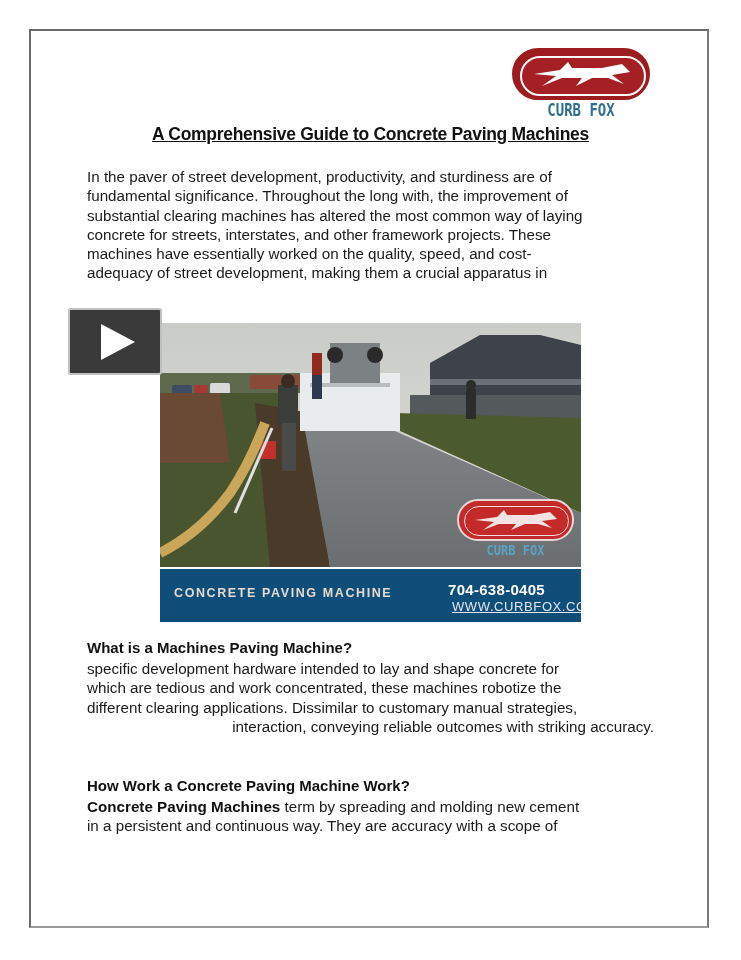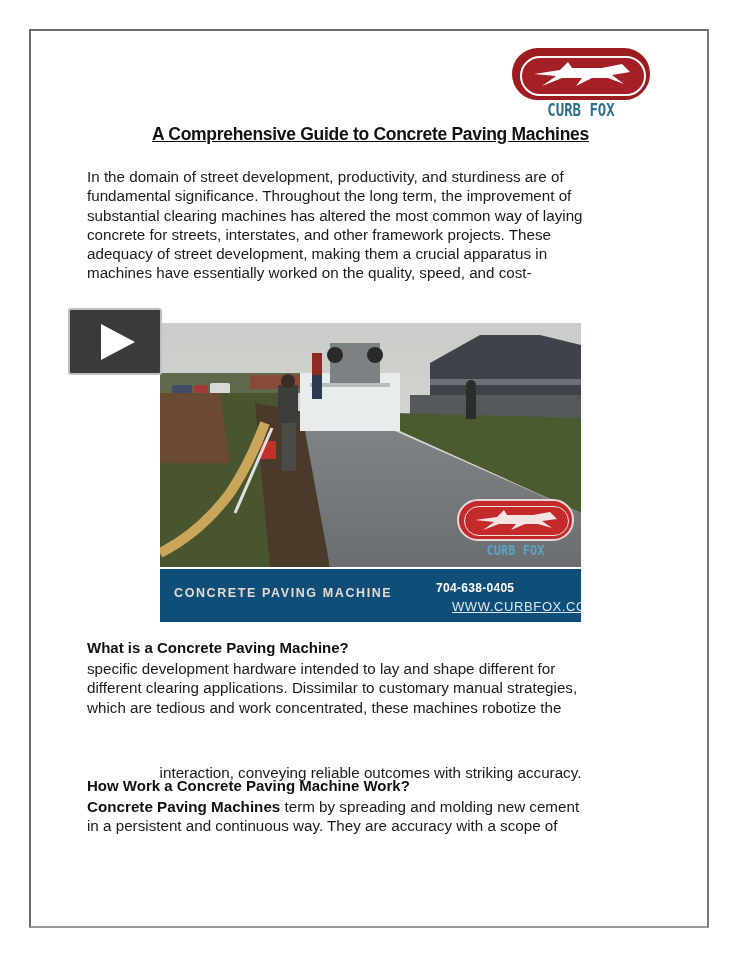--- a/index.html
+++ b/index.html
@@ -12,21 +12,21 @@
   .title { position:absolute; left:0; width:741px; top:124px; text-align:center; font-weight:bold; font-size:17.5px; text-decoration:underline; color:#111; letter-spacing:-0.3px; }
   .para { position:absolute; left:87px; width:567px; font-size:15.2px; line-height:19.3px; color:#1a1a1a; text-align:justify; }
   .para b { color:#111; }
   .h2 { position:absolute; left:87px; font-weight:bold; font-size:15px; color:#111; }
   .play { position:absolute; left:68px; top:308px; width:94px; height:67px; background:#3a3a3a; border:2px solid #bfbfbf; border-radius:3px; box-sizing:border-box; }
   .play svg { position:absolute; left:31px; top:14px; }
   .photo { position:absolute; left:160px; top:323px; width:421px; height:300px; overflow:hidden; }
   .photo .scene { position:absolute; left:0; top:0; width:421px; height:244px; }
   .banner { position:absolute; left:0; top:246px; width:421px; height:53px; background:#0f4e79; }
   .banner .bt { position:absolute; left:14px; top:17px; color:#e6d9cf; font-weight:bold; font-size:12.5px; letter-spacing:1.6px; }
-  .banner .phone { position:absolute; left:276px; top:12px; color:#ffffff; font-weight:bold; font-size:12px; letter-spacing:0.3px; }
+  .banner .phone { position:absolute; left:288px; top:12px; color:#ffffff; font-weight:bold; font-size:15px; letter-spacing:0.3px; }
   .banner .url { position:absolute; left:292px; top:30px; color:#dfe7ee; font-size:13px; text-decoration:underline; letter-spacing:0.6px; }
   .wm { position:absolute; left:297px; top:176px; width:117px; height:64px; }
   .wm .oval { position:absolute; left:0; top:0; width:117px; height:42px; border-radius:22px; background:#c52a2a; border:2px solid #e9d6d6; box-sizing:border-box; }
   .wm .oval-inner { position:absolute; left:5px; top:5px; width:103px; height:28px; border-radius:15px; border:1.5px solid #f3dede; }
   .wm .word { position:absolute; left:0; width:117px; top:43px; text-align:center; color:#5aa3c4; font-family:"DejaVu Sans Mono", monospace; font-weight:bold; font-size:12px; transform:scaleY(1.2); transform-origin:top; }
 </style>
 </head>
 <body>
 
 <div class="page"></div>
@@ -37,26 +37,26 @@
     <svg width="138" height="52" style="position:absolute;left:-3px;top:-3px;">
       <path d="M22 26 L48 22 L56 14 L60 20 L90 20 L110 16 L118 24 L100 27 L112 36 L96 30 L80 30 L64 38 L70 30 L50 30 L30 38 L44 28 Z" fill="#ffffff"></path>
     </svg>
   </div>
   <div class="word">CURB FOX</div>
 </div>
 
 <div class="title">A Comprehensive Guide to Concrete Paving Machines</div>
 
 <div class="para" style="top:167px;">
-  <div>In the domain of street development, productivity, and sturdiness are of</div>
-  <div>fundamental significance. Throughout the long term, the improvement of</div>
+  <div>In the paver of street development, productivity, and sturdiness are of</div>
+  <div>fundamental significance. Throughout the long with, the improvement of</div>
   <div>substantial clearing machines has altered the most common way of laying</div>
   <div>concrete for streets, interstates, and other framework projects. These</div>
+  <div>machines have essentially worked on the quality, speed, and cost-</div>
   <div>adequacy of street development, making them a crucial apparatus in</div>
-  <div>machines have essentially worked on the quality, speed, and cost-</div>
 </div>
 
 <div class="photo">
   <svg class="scene" width="421" height="244" viewBox="0 0 421 244">
     <defs>
       <linearGradient id="sky" x1="0" y1="0" x2="0" y2="1">
         <stop offset="0" stop-color="#c9ccc8"></stop>
           <stop offset="1" stop-color="#e2e0d8"></stop>
       </linearGradient>
       <linearGradient id="road" x1="0" y1="0" x2="0" y2="1">
@@ -124,25 +124,25 @@
     <div class="url">WWW.CURBFOX.COM</div>
   </div>
 </div>
 
 <div class="play">
   <svg width="34" height="36" viewBox="0 0 34 36">
     <polygon points="0,0 34,18 0,36" fill="#ffffff"></polygon>
   </svg>
 </div>
 
-<div class="h2" style="top:639px;">What is a Concrete Paving Machine?</div>
+<div class="h2" style="top:639px;">What is a Machines Paving Machine?</div>
 <div class="para" style="top:659px;">
-  <div>specific development hardware intended to lay and shape different for</div>
+  <div>specific development hardware intended to lay and shape concrete for</div>
+  <div>which are tedious and work concentrated, these machines robotize the</div>
   <div>different clearing applications. Dissimilar to customary manual strategies,</div>
-  <div>which are tedious and work concentrated, these machines robotize the</div>
-  <div style="text-align:center;margin-top:46px;">interaction, conveying reliable outcomes with striking accuracy.</div>
+  <div style="text-align:right;">interaction, conveying reliable outcomes with striking accuracy.</div>
 </div>
 
 <div class="h2" style="top:777px;">How Work a Concrete Paving Machine Work?</div>
 <div class="para" style="top:797px;">
   <div><b>Concrete Paving Machines</b><span> term by spreading and molding new cement</span></div>
   <div>in a persistent and continuous way. They are accuracy with a scope of</div>
 </div>
 
 </body></html>

